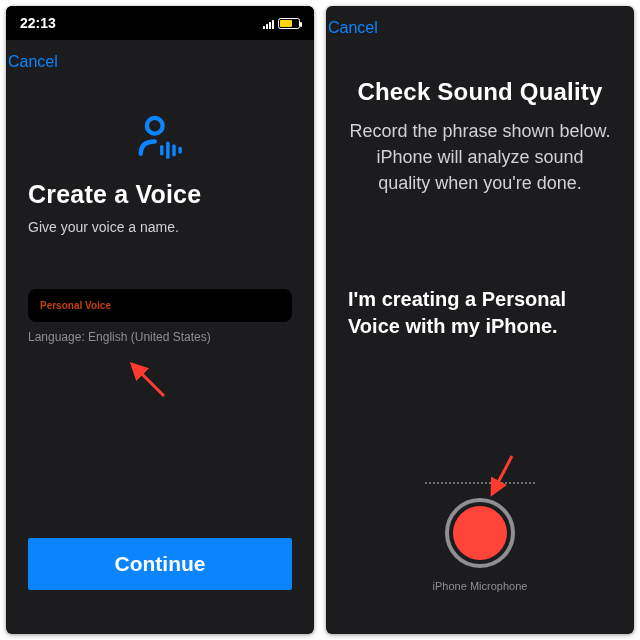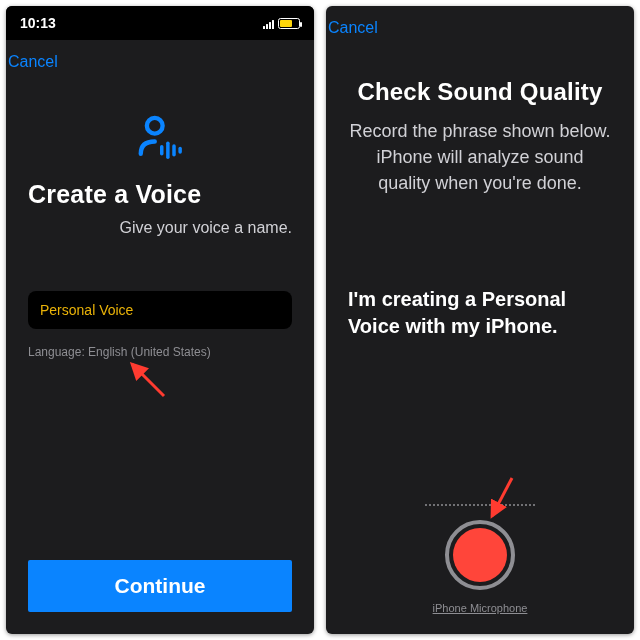--- a/index.html
+++ b/index.html
@@ -62,46 +62,46 @@
   .cancel {
     color: #0a84ff;
     font-size: 16px;
     cursor: pointer;
   }
 
   .content {
     flex: 1;
     display: flex;
     flex-direction: column;
-    padding: 0 22px 14px;
+    padding: 0 22px 36px;
     position: relative;
   }
 
   
   .s1 .icon-wrap {
     display:flex; justify-content:center; margin-top: 26px;
   }
   .voice-icon { width:56px; height:56px; }
   .s1 h1 {
     font-size:25px; font-weight:700;
     margin-top: 14px; letter-spacing:.2px;
   }
   .s1 .subtitle {
-    text-align:right; font-size:16px; color:#d1d1d6; margin-top:10px;
+    text-align:left; font-size:14px; color:#d1d1d6; margin-top:10px;
   }
   .input-wrap {
     margin-top: 54px;
   }
   .text-input {
-    width:100%; background:#000; color:#eab308;
+    width:100%; background:#000; color:#c2410c;
     border:none; border-radius:8px;
-    padding:11px 12px; font-size:14px;
+    padding:11px 12px; font-size:10px;font-weight:bold;
   }
   .lang {
-    font-size:12px; color:#8e8e93; margin-top:16px;
+    font-size:12px; color:#8e8e93; margin-top:8px;
   }
   .s1 .spacer { flex:1; }
   .continue-btn {
     background:#0a84ff; color:#fff; border:none;
     width:100%; padding:14px 0; border-radius:2px;
     font-size:21px; font-weight:600; cursor:pointer;
     margin-bottom:8px;
   }
 
   
@@ -136,29 +136,29 @@
   .record-btn {
     width:70px; height:70px; border-radius:50%;
     background:transparent; border:4px solid #8e8e93;
     display:flex; align-items:center; justify-content:center;
     cursor:pointer; padding:0;
   }
   .record-dot {
     width:54px; height:54px; border-radius:50%; background:#ff453a;
   }
   .mic-label {
-    text-align:center; font-size:11px; color:#8e8e93; margin-bottom:6px;text-decoration:underline;
+    text-align:center; font-size:11px; color:#8e8e93; margin-bottom:6px;
   }
 </style>
 </head>
 <body>
 
 <div class="phone s1">
   <div class="statusbar">
-    <span>10:13</span>
+    <span>22:13</span>
     <div class="status-right">
       <div class="signal">
           <span></span>
           <span></span>
           <span></span>
           <span></span>
         </div>
       <div class="battery">
           <div class="battery-fill"></div>
         </div>

